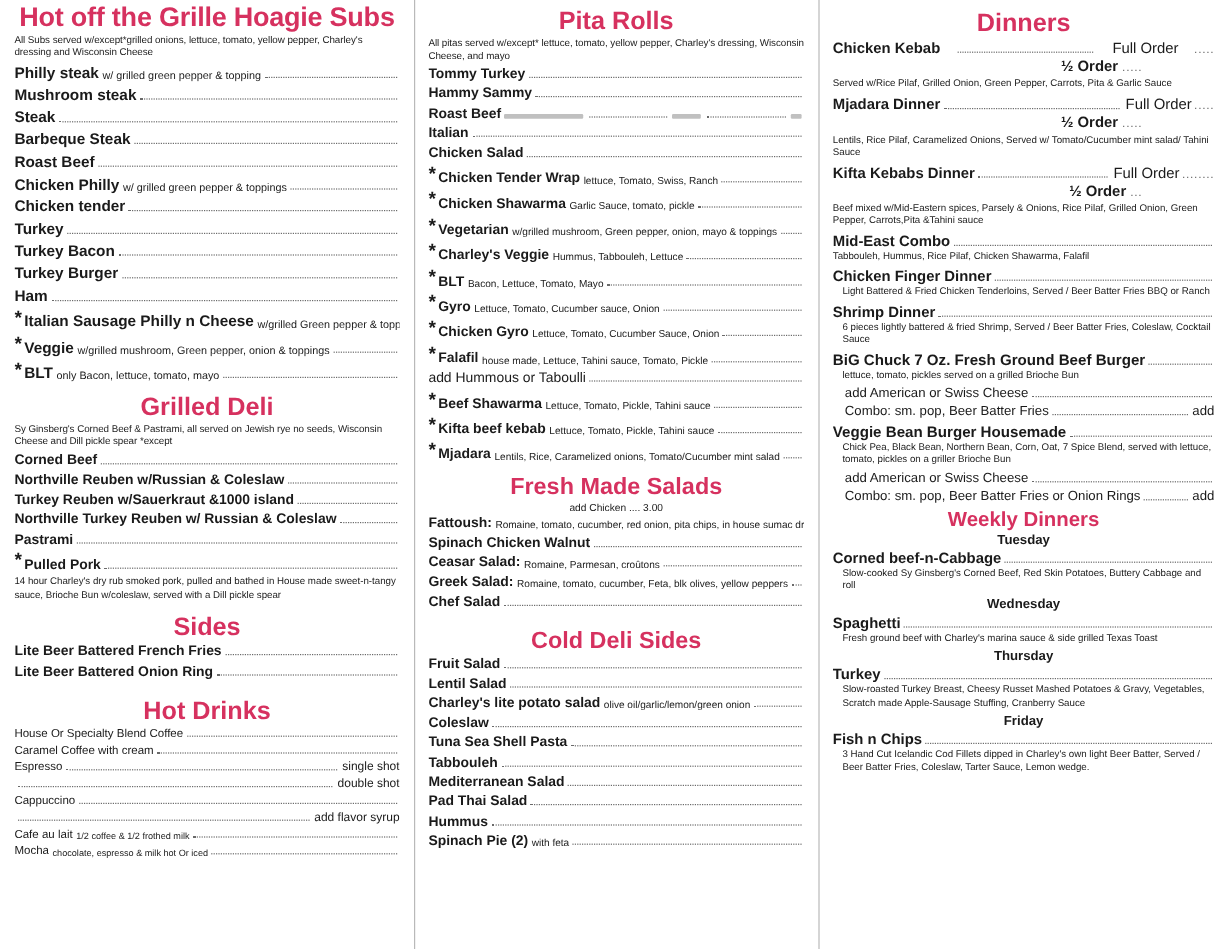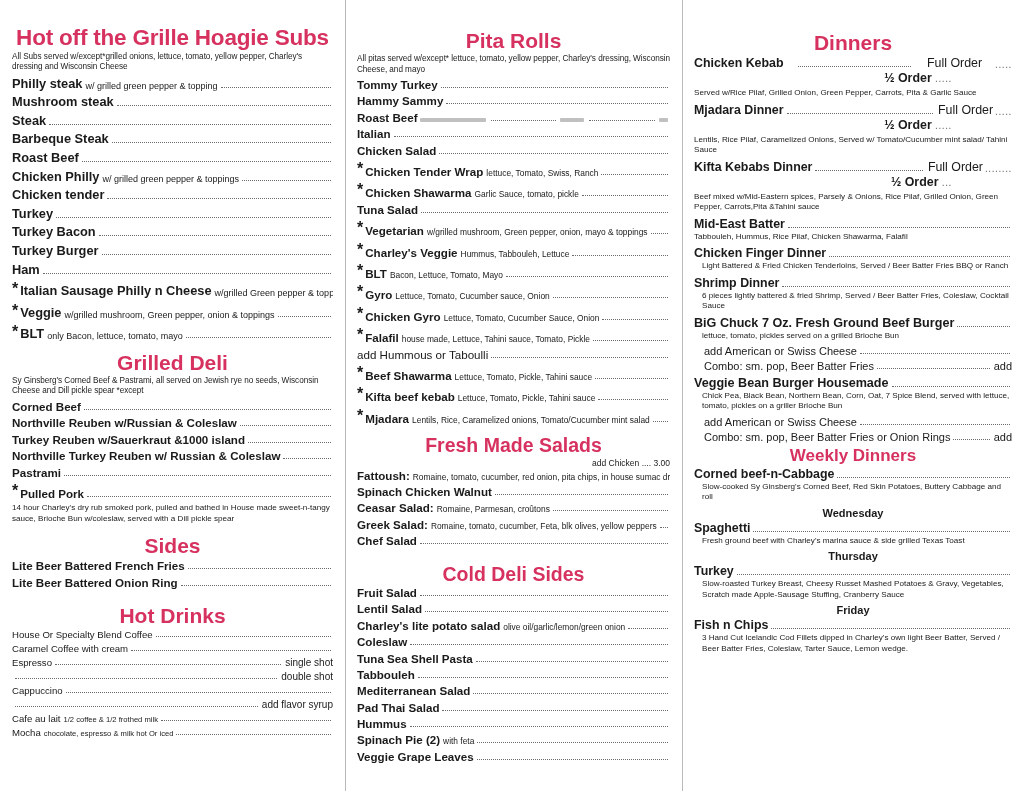--- a/index.html
+++ b/index.html
@@ -16,21 +16,21 @@
   }
   .page {
     position: relative;
     width: 1024px; height: 791px;
     display: flex;
     background: #fff;
   }
   .col {
     position: relative;
     height: 687px;
-    padding: 24px 12px 0 12px;
+    padding: 1px 12px 0 12px;
   }
   .col-left   { width: 345px; }
   .col-mid    { width: 337px; }
   .col-right  { width: 342px; }
   .divider {
     position: absolute;
     top: 0; bottom: 0;
     width: 1px;
     background: #b9b9b9;
   }
@@ -53,21 +53,21 @@
   .intro {
     font-size: 8.2px;
     line-height: 1.28;
     color: #222;
     margin: 1px 0 3px 0;
     letter-spacing: -0.05px;
   }
 
   .addnote {
     font-size: 8.5px;
-    text-align: right;
+    text-align: center;
     margin: 0 0 1px 0;
   }
 
   
   .row {
     display: flex;
     align-items: flex-end;
     width: 100%;
     margin: 0;
     overflow: hidden;
@@ -377,24 +377,20 @@
           <span class="desc">lettuce, Tomato, Swiss, Ranch</span>
           <span class="leader"></span>
         </div>
         <div class="row r-md">
           <span class="star">*</span>
           <span class="name">Chicken Shawarma</span>
           <span class="desc">Garlic Sauce, tomato, pickle</span>
           <span class="leader"></span>
         </div>
         <div class="row r-md">
-          <span class="name">Tuna Salad</span>
-          <span class="leader"></span>
-        </div>
-        <div class="row r-md">
           <span class="star">*</span>
           <span class="name">Vegetarian</span>
           <span class="desc">w/grilled mushroom, Green pepper, onion, mayo &amp; toppings</span>
           <span class="leader"></span>
         </div>
         <div class="row r-md">
           <span class="star">*</span>
           <span class="name">Charley's Veggie</span>
           <span class="desc">Hummus, Tabbouleh, Lettuce</span>
           <span class="leader"></span>
@@ -513,24 +509,20 @@
           <span class="name">Pad Thai Salad</span>
           <span class="leader"></span>
         </div>
         <div class="row r-md">
           <span class="name">Hummus</span>
           <span class="leader"></span>
         </div>
         <div class="row r-md">
           <span class="name">Spinach Pie (2)</span>
           <span class="desc">with feta</span>
-          <span class="leader"></span>
-        </div>
-        <div class="row r-md">
-          <span class="name">Veggie Grape Leaves</span>
           <span class="leader"></span>
         </div>
       </div>
   </div>
 
   <div class="col col-right">
 
     <h1 class="section-title t-big" style="margin-top:8px">Dinners</h1>
     <div id="dinner-entries">
         <div class="row r-md" style="margin-bottom: 1px; gap: 11px;">
@@ -553,21 +545,21 @@
           <span class="name" style="font-size: 12.4px;">Kifta Kebabs Dinner</span>
           <span class="leader"></span>
           <span class="tail" style="font-size: 12.4px;">Full Order</span>
           <span class="tail-dots">........</span>
         </div>
         <div class="half-line"><span>½ Order</span><span class="dots"> ...</span></div>
         <p class="note">Beef  mixed w/Mid-Eastern spices, Parsely &amp; Onions, Rice Pilaf, Grilled Onion, Green Pepper, Carrots,Pita &amp;Tahini sauce</p>
       </div>
     <div id="dinner-simple">
         <div class="row r-md" style="margin-bottom: 1px;">
-          <span class="name" style="font-size: 12.4px;">Mid-East Batter</span>
+          <span class="name" style="font-size: 12.4px;">Mid-East Combo</span>
           <span class="leader"></span>
         </div>
         <p class="note">Tabbouleh,  Hummus,  Rice  Pilaf,  Chicken  Shawarma,  Falafil</p>
         <div class="row r-md" style="margin-bottom: 1px;">
           <span class="name" style="font-size: 12.4px;">Chicken Finger Dinner</span>
           <span class="leader"></span>
         </div>
         <p class="note ind">Light Battered &amp; Fried Chicken Tenderloins, Served / Beer Batter Fries BBQ or Ranch</p>
         <div class="row r-md" style="margin-bottom: 1px;">
           <span class="name" style="font-size: 12.4px;">Shrimp Dinner</span>
@@ -601,20 +593,21 @@
         </div>
         <div class="row r-sm sub-indent">
           <span class="name" style="font-weight: normal; font-size: 11px;">Combo: sm. pop, Beer Batter Fries or Onion  Rings</span>
           <span class="leader"></span>
           <span class="price" style="font-size: 11px;">add</span>
         </div>
       </div>
 
     <h2 class="section-title t-weekly" style="margin-top:4px">Weekly Dinners</h2>
     <div id="weekly-days">
+        <div class="day">Tuesday</div>
         <div class="row r-md" style="margin-bottom: 1px;">
           <span class="name" style="font-size: 12.4px;">Corned beef-n-Cabbage</span>
           <span class="leader"></span>
         </div>
         <p class="note ind">Slow-cooked Sy Ginsberg's Corned Beef, Red Skin Potatoes, Buttery Cabbage and roll</p>
         <div class="day">Wednesday</div>
         <div class="row r-md" style="margin-bottom: 1px;">
           <span class="name" style="font-size: 12.4px;">Spaghetti</span>
           <span class="leader"></span>
         </div>

